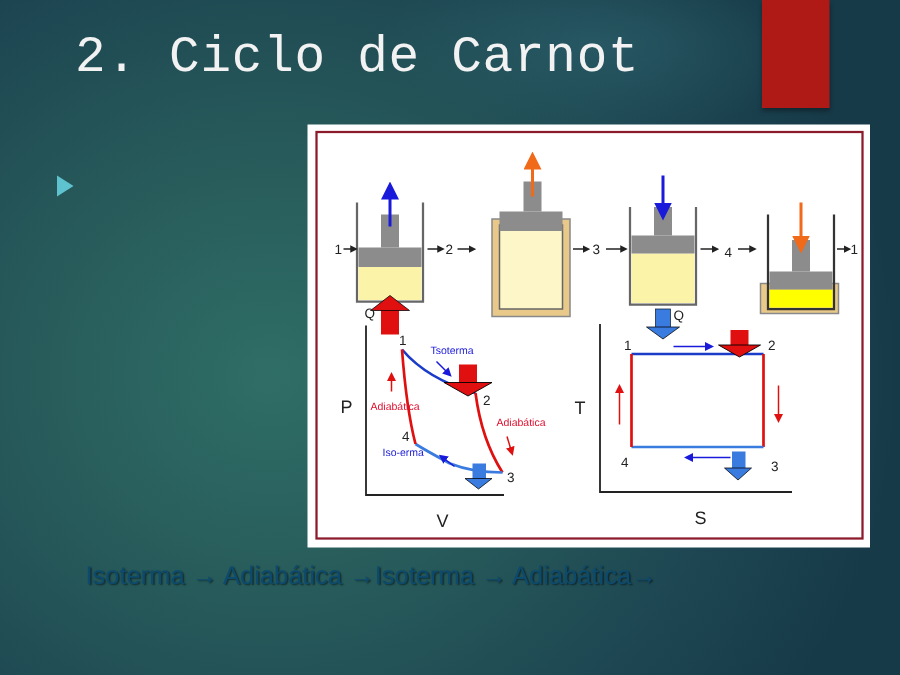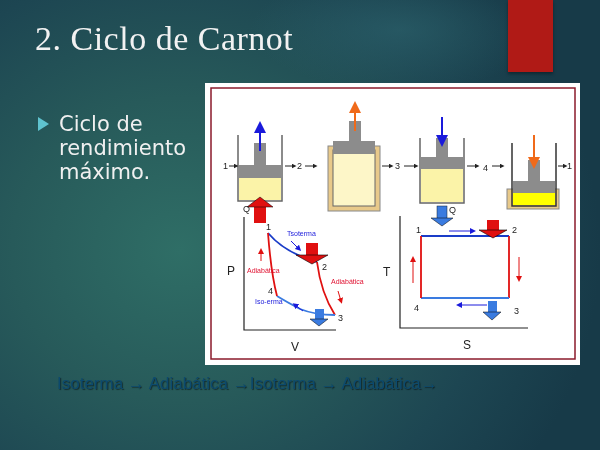--- a/index.html
+++ b/index.html
@@ -3,43 +3,42 @@
 <meta charset="utf-8">
 <style>
   html,body{margin:0;padding:0;}
   body{width:600px;height:450px;overflow:hidden;position:relative;
     font-family:"DejaVu Sans","Liberation Sans",sans-serif;
     background:radial-gradient(ellipse 420px 380px at 180px 250px,#2f6e66 0%,#275a5a 40%,#1d4652 75%,#173a48 100%);}
   .glow{position:absolute;left:250px;top:0;width:300px;height:90px;
     background:radial-gradient(ellipse 150px 60px at 150px 30px,rgba(45,100,110,0.6),rgba(0,0,0,0));}
   .accent-bar{position:absolute;left:508px;top:0;width:45px;height:72px;background:#b01a16;
     box-shadow:0 2px 3px rgba(0,0,0,0.35);}
-  .title{position:absolute;left:35px;top:20px;font-size:34px;color:#f2f2f2;font-weight:300;
-    letter-spacing:0.5px;font-family:Liberation Serif, serif;}
+  .title{position:absolute;left:50px;top:20px;font-size:34px;color:#f2f2f2;font-weight:300;
+    letter-spacing:0.5px;font-family:Liberation Mono, monospace;}
   .bullet{position:absolute;left:38px;top:112px;display:flex;}
   .bullet-marker{width:0;height:0;border-top:7px solid transparent;border-bottom:7px solid transparent;
     border-left:11px solid #5fc3cf;margin-top:5px;margin-right:10px;}
   .bullet-text{color:#f0f0f0;font-size:21px;line-height:24px;width:150px;}
   .figure{position:absolute;left:205px;top:83px;width:375px;height:282px;background:#fff;}
   .figure svg{position:absolute;left:0;top:0;}
   .sequence{position:absolute;left:57px;top:374px;color:#0c4a6e;font-size:17px;
     font-family:"Liberation Sans","DejaVu Sans",sans-serif;white-space:nowrap;
     text-shadow:1px 1px 1px rgba(0,0,0,0.5);}
 </style>
 </head>
 <body>
 
 <div class="glow"></div>
 <div class="accent-bar"></div>
 
 <div class="title">2. Ciclo de Carnot</div>
 
 <div class="bullet">
   <div class="bullet-marker"></div>
-  <div class="bullet-text">Ciclo de rendimiento máximo.</div>
 </div>
 
 <div class="figure">
   <svg width="375" height="282" viewBox="0 0 375 282" xmlns="http://www.w3.org/2000/svg" font-family="Liberation Sans, sans-serif">
     <defs>
       <marker id="ab" markerWidth="6" markerHeight="6" refX="3" refY="3" orient="auto">
           <path d="M0,0 L6,3 L0,6 z" fill="#1a1adb"></path>
         </marker>
       <marker id="ao" markerWidth="6" markerHeight="6" refX="3" refY="3" orient="auto">
           <path d="M0,0 L6,3 L0,6 z" fill="#f06a1a"></path>

